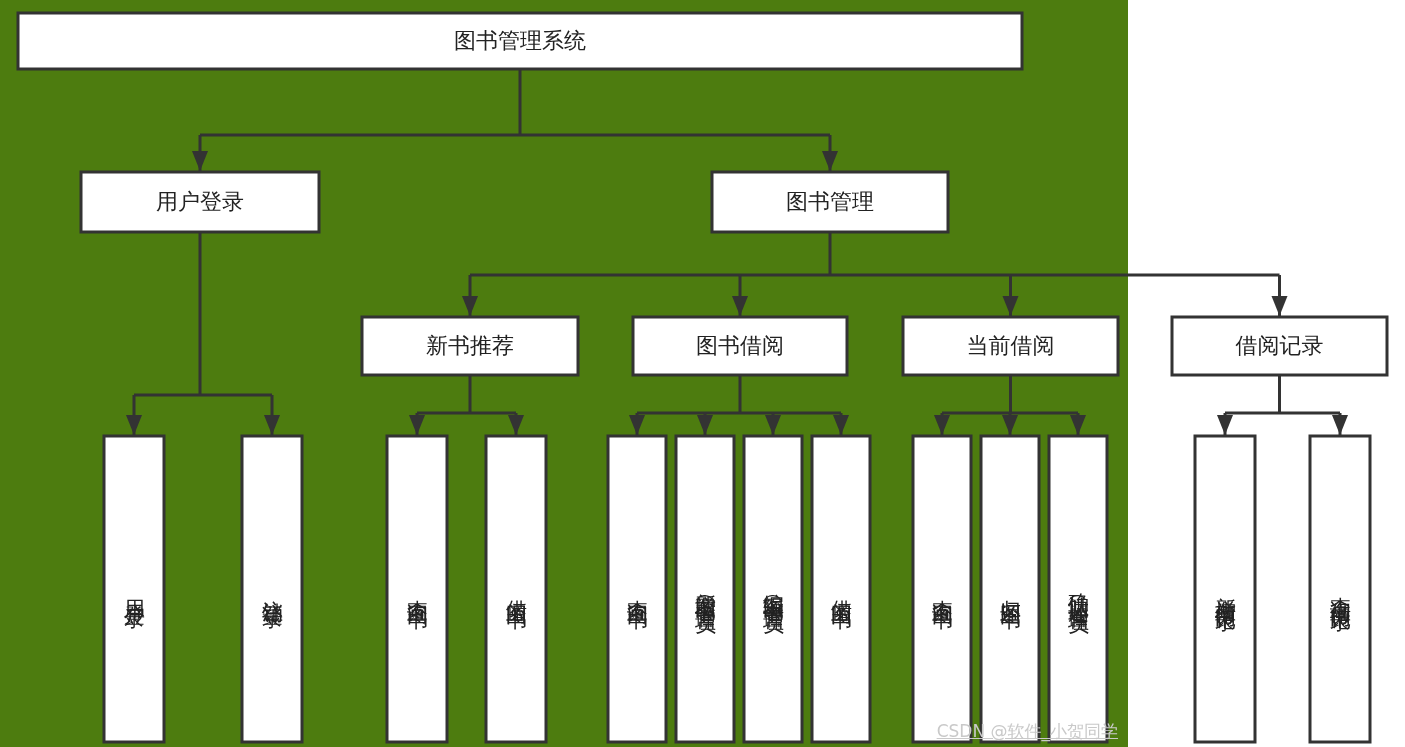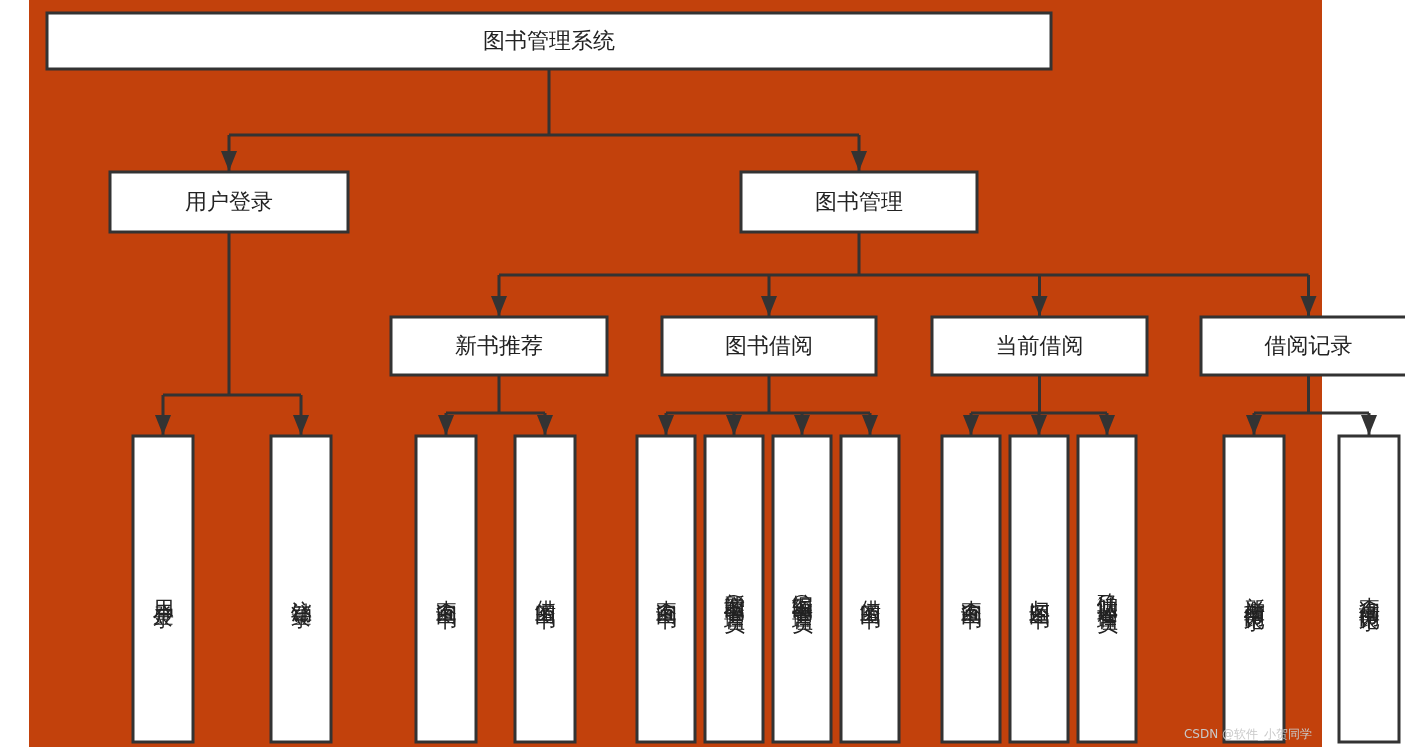--- a/index.html
+++ b/index.html
@@ -8,24 +8,23 @@
     background: #ffffff;
   }
   body {
     width: 1405px;
     height: 747px;
     font-family: "DejaVu Sans", "Liberation Sans", sans-serif;
     overflow: hidden;
   }
   #diagram-root {
     position: relative;
-    width: 1293px;
+    width: 1128px;
     height: 747px;
-    background: #c2410c;
-    margin-left: 29px;
+    background: #4d7c0f;
   }
   svg.diagram-canvas {
     position: absolute;
     top: 0;
     left: 0;
     width: 1405px;
     height: 747px;
   }
   .node-box {
     fill: #ffffff;
@@ -69,23 +68,24 @@
     display: flex;
     align-items: center;
     justify-content: center;
     pointer-events: none;
   }
   .watermark {
     position: absolute;
     right: 10px;
     bottom: 4px;
     font-family: "DejaVu Sans", "Liberation Sans", sans-serif;
-    font-size: 12px;
+    font-size: 17px;
     color: #c9c9c9;
     white-space: nowrap;
+    text-decoration: underline;
   }
 </style>
 </head>
 <body>
 
 <div id="diagram-root">
 
   <svg class="diagram-canvas" viewBox="0 0 1405 747">
     <g id="connectors-layer">
         <line x1="520" y1="69" x2="520" y2="135" class="connector"></line>

